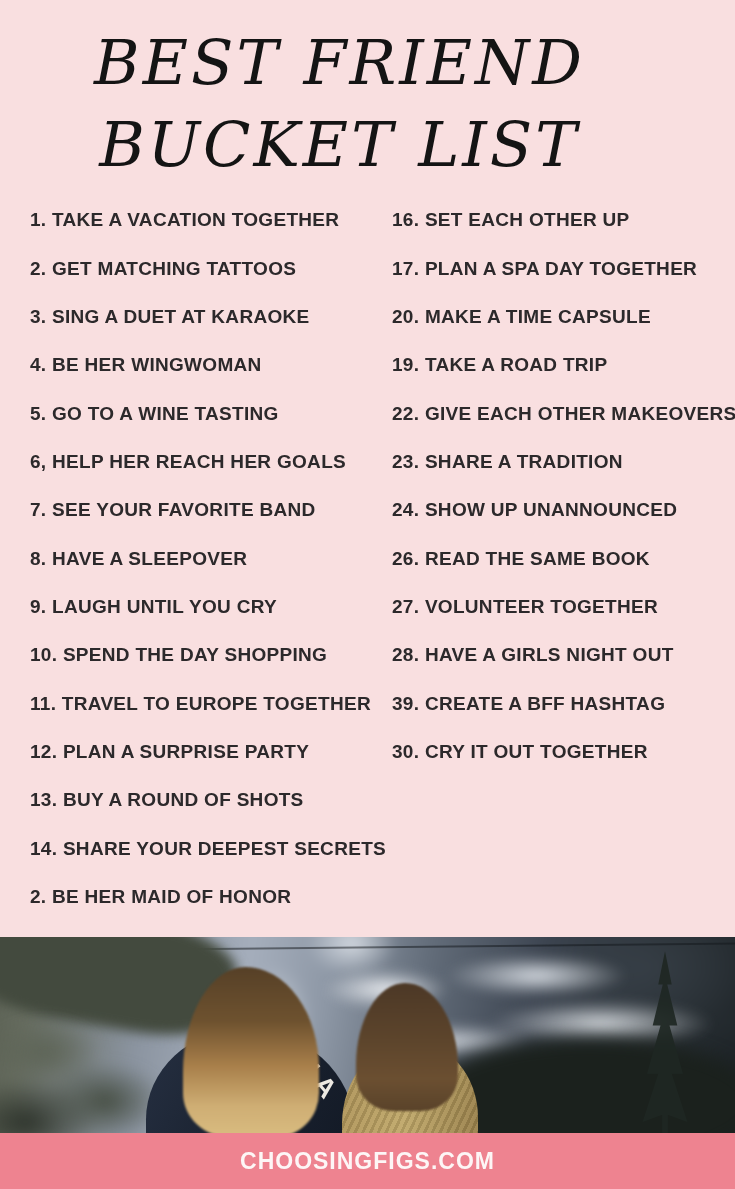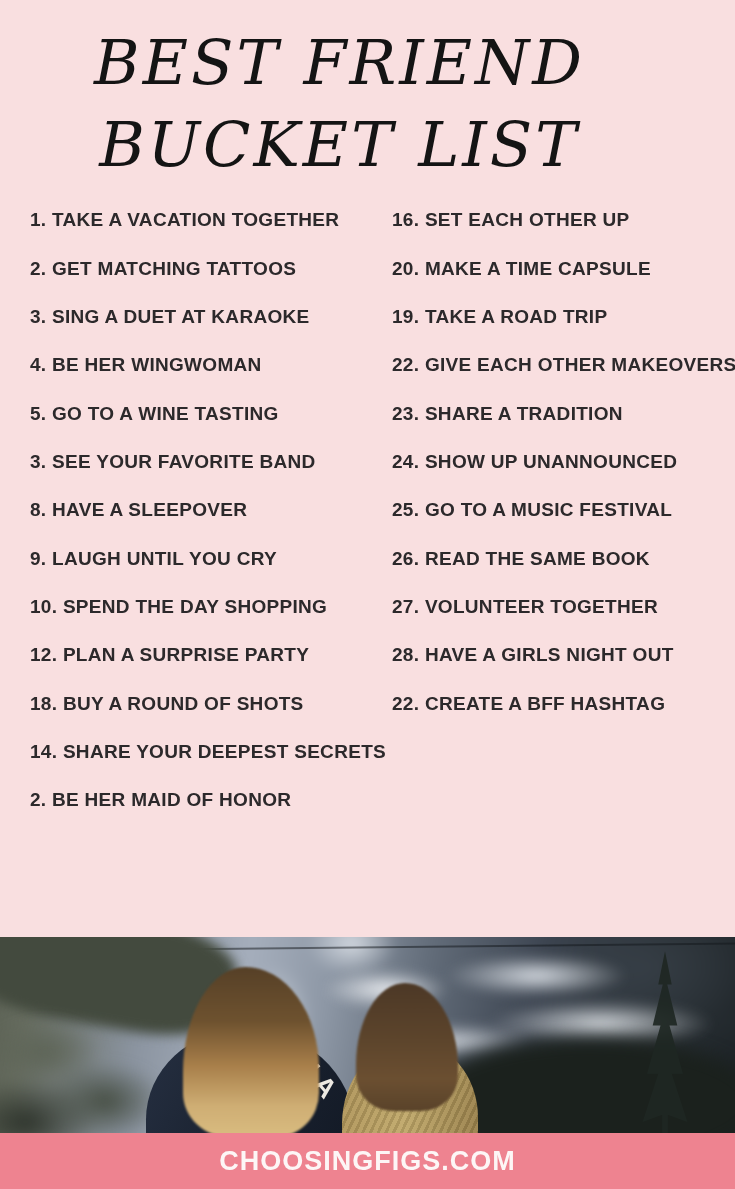--- a/index.html
+++ b/index.html
@@ -72,60 +72,63 @@
       repeating-linear-gradient(115deg, rgba(0,0,0,.10) 0 3px, rgba(255,255,255,.05) 3px 7px),
       linear-gradient(100deg,#ad9257,#c0a869 50%,#99804a);
     border-radius:58% 55% 0 0 / 100% 92% 0 0;}
   .w2-hair{position:absolute;left:356px;top:46px;width:102px;height:128px;z-index:4;filter:blur(1px);
     background:linear-gradient(to bottom,#4c3826,#5d452c 45%,#6b4f31 75%,#5a432a);
     border-radius:48% 52% 36% 36% / 64% 66% 28% 28%;}
 
   
   .footer{position:absolute;top:1133px;left:0;width:735px;height:56px;background:var(--footer-bg);
     display:flex;align-items:center;justify-content:center;}
-  .footer-text{font-weight:bold;font-size:27px;letter-spacing:1px;color:var(--footer-text);}
+  .footer-text{font-weight:bold;font-size:23px;letter-spacing:1px;color:var(--footer-text);}
 </style>
 </head>
 <body>
 
 <div class="poster">
 
   <div class="title">
     <div>BEST FRIEND</div>
     <div>BUCKET LIST</div>
   </div>
 
   <div class="list">
     <div class="col left">
         <div class="row">1. TAKE A VACATION TOGETHER</div>
         <div class="row">2. GET MATCHING TATTOOS</div>
         <div class="row">3. SING A DUET AT KARAOKE</div>
         <div class="row">4. BE HER WINGWOMAN</div>
         <div class="row">5. GO TO A WINE TASTING</div>
-        <div class="row">3. SEE YOUR FAVORITE BAND</div>
+        <div class="row">6, HELP HER REACH HER GOALS</div>
+        <div class="row">7. SEE YOUR FAVORITE BAND</div>
         <div class="row">8. HAVE A SLEEPOVER</div>
         <div class="row">9. LAUGH UNTIL YOU CRY</div>
         <div class="row">10. SPEND THE DAY SHOPPING</div>
+        <div class="row">11. TRAVEL TO EUROPE TOGETHER</div>
         <div class="row">12. PLAN A SURPRISE PARTY</div>
-        <div class="row">18. BUY A ROUND OF SHOTS</div>
+        <div class="row">13. BUY A ROUND OF SHOTS</div>
         <div class="row">14. SHARE YOUR DEEPEST SECRETS</div>
         <div class="row">2. BE HER MAID OF HONOR</div>
       </div>
     <div class="col right">
         <div class="row">16. SET EACH OTHER UP</div>
+        <div class="row">17. PLAN A SPA DAY TOGETHER</div>
         <div class="row">20. MAKE A TIME CAPSULE</div>
         <div class="row">19. TAKE A ROAD TRIP</div>
         <div class="row">22. GIVE EACH OTHER MAKEOVERS</div>
         <div class="row">23. SHARE A TRADITION</div>
         <div class="row">24. SHOW UP UNANNOUNCED</div>
-        <div class="row">25. GO TO A MUSIC FESTIVAL</div>
         <div class="row">26. READ THE SAME BOOK</div>
         <div class="row">27. VOLUNTEER TOGETHER</div>
         <div class="row">28. HAVE A GIRLS NIGHT OUT</div>
-        <div class="row">22. CREATE A BFF HASHTAG</div>
+        <div class="row">39. CREATE A BFF HASHTAG</div>
+        <div class="row">30. CRY IT OUT TOGETHER</div>
       </div>
   </div>
 
   <div class="photo">
     <div class="bg"></div>
     <div class="wire"></div>
     <div class="mist"></div>
     <div class="hill-left"></div>
     <div class="bush-left"></div>
     <div class="forest-right"></div>

